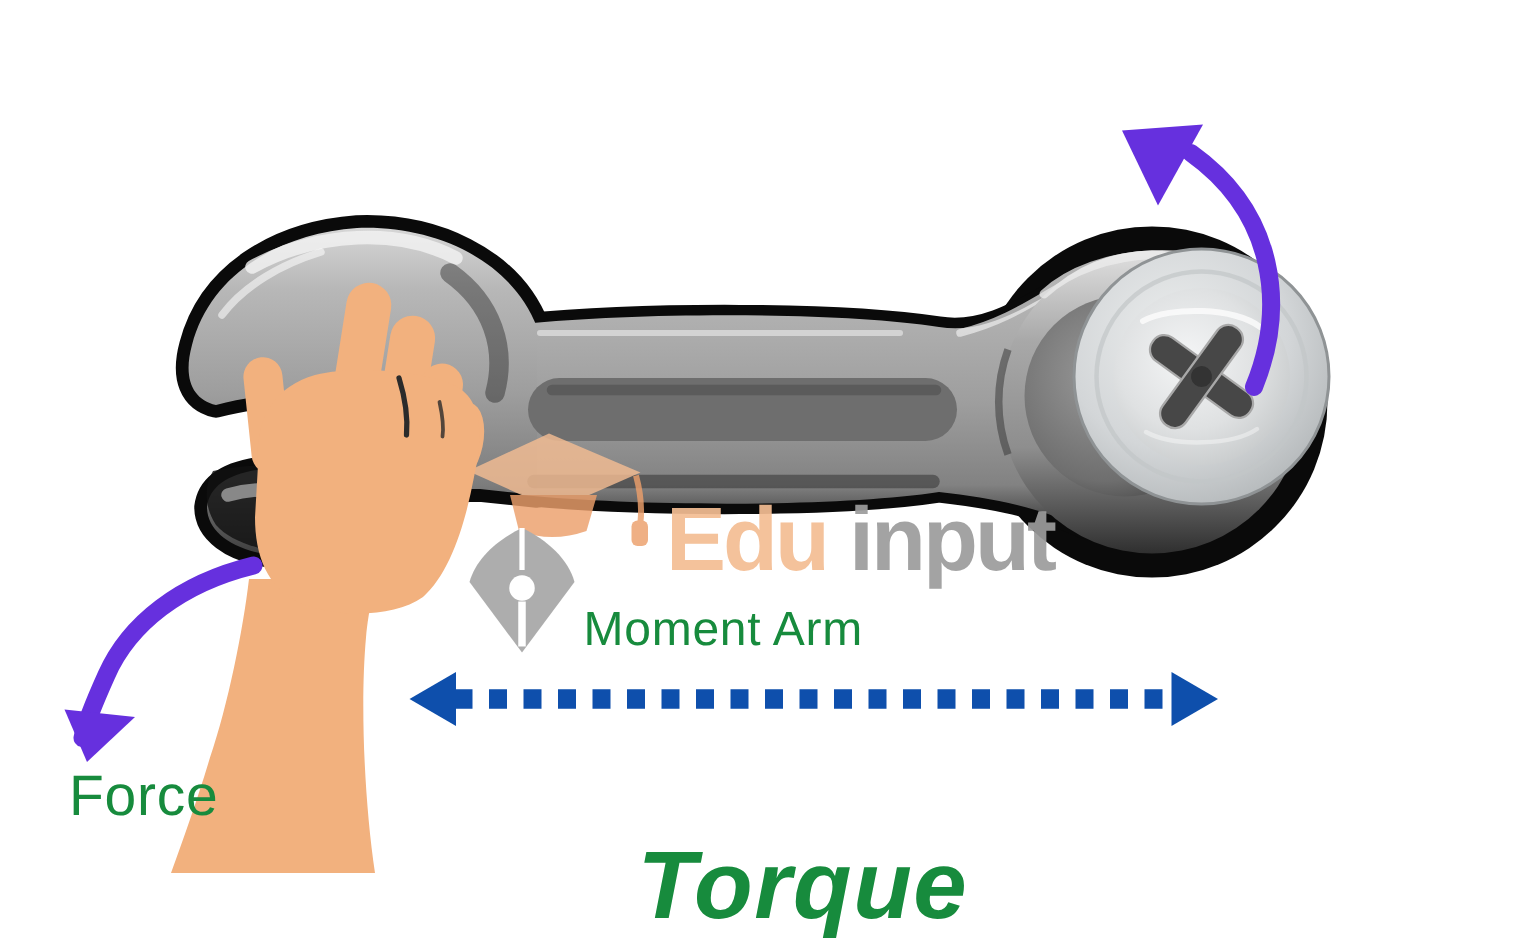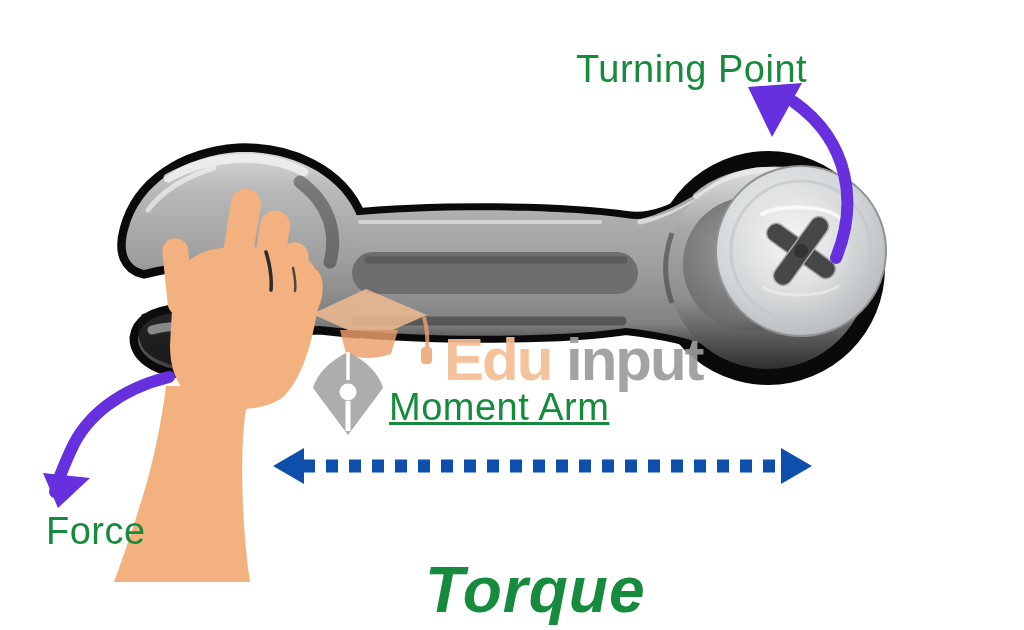--- a/index.html
+++ b/index.html
@@ -6,21 +6,21 @@
   .stage{
     position:relative;width:1024px;height:630px;background:#ffffff;
     overflow:hidden;font-family:"Liberation Sans",sans-serif;
   }
   .stage svg{position:absolute;left:0;top:0;}
   .lbl{
     position:absolute;color:#178B3D;line-height:1;white-space:nowrap;
     letter-spacing:0.5px;
   }
   .lbl-turning{left:576px;top:50px;font-size:38px;}
-  .lbl-moment{left:389px;top:388px;font-size:38px;text-decoration:underline;}
+  .lbl-moment{left:389px;top:403px;font-size:32px;}
   .lbl-force{left:26px;top:512px;font-size:38px;margin-left:20px;}
   .lbl-torque{left:425px;top:558px;font-size:64px;font-weight:bold;letter-spacing:1px;font-style:italic;}
   .wm-brand{
     position:absolute;left:444px;top:330px;font-size:60px;font-weight:bold;
     letter-spacing:-2px;line-height:1;white-space:nowrap;opacity:.92;
   }
   .wm-brand .edu{color:#F4BD93;}
   .wm-brand .input{color:#9C9C9C;}
   .wm-tagline{
     position:absolute;left:452px;top:393px;font-size:23px;color:#DADADA;
@@ -174,18 +174,17 @@
       <polygon points="273,466 304,448 304,484" stroke-width="4" stroke-linejoin="round" fill="#0E4FAC"></polygon>
       <polygon points="812,466 781,448 781,484" stroke-width="4" stroke-linejoin="round" fill="#0E4FAC"></polygon>
     </g>
   </svg>
 
   <div class="wm-brand">
     <span class="edu">Edu</span>
     <span class="input">input</span>
   </div>
 
-  <div class="lbl lbl-turning">Turning Point</div>
   <div class="lbl lbl-moment">Moment Arm</div>
   <div class="lbl lbl-force">Force</div>
   <div class="lbl lbl-torque">Torque</div>
 
 </div>
 
 </body></html>

